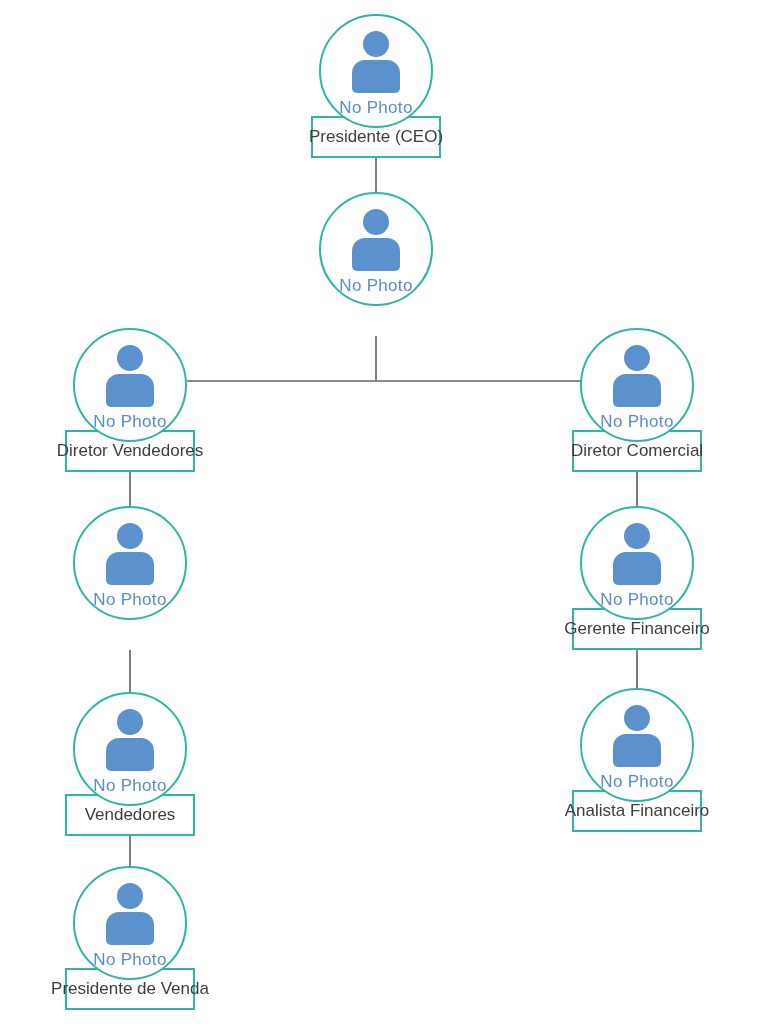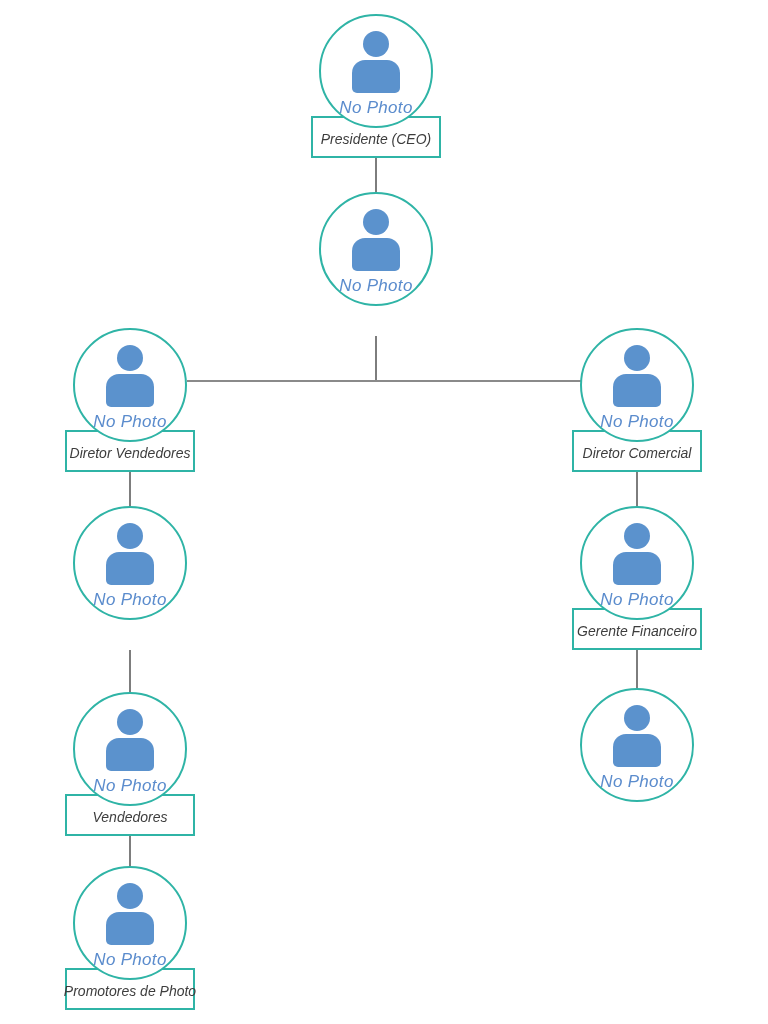--- a/index.html
+++ b/index.html
@@ -15,21 +15,21 @@
 
   .canvas {
     position: relative;
     width: 768px;
     height: 1024px;
     background: #ffffff;
     overflow: hidden;
   }
 
   
-  .node { position: absolute; width: 130px; height: 144px; font-style: italic; }
+  .node { position: absolute; width: 130px; height: 144px; }
 
   .avatar-circle {
     position: absolute;
     left: 8px; top: 0;
     width: 114px; height: 114px;
     border: 2px solid var(--teal);
     border-radius: 50%;
     background: #ffffff;
     z-index: 2;
     display: flex;
@@ -65,21 +65,21 @@
     width: 130px; height: 42px;
     border: 2px solid var(--teal);
     background: #ffffff;
     z-index: 1;
     display: flex;
     align-items: flex-end;
     justify-content: center;
     padding-bottom: 9px;
   }
   .title-box span {
-    font-size: 14px;
+    font-size: 17px;
     color: var(--title-color);
     white-space: nowrap;
   }
 
   
   .n1 { left: 311px; top: 14px; }
   .n2 { left: 311px; top: 192px; }
   .n3 { left: 65px;  top: 328px; }
   .n4 { left: 572px; top: 328px; }
   .n5 { left: 65px;  top: 506px; }
@@ -202,28 +202,31 @@
   </div>
 
   <div class="node n8">
     <div class="avatar-circle">
       <div class="person-icon">
         <div class="person-head"></div>
         <div class="person-torso"></div>
       </div>
       <div class="no-photo">No Photo</div>
     </div>
+    <div class="title-box">
+      <span>Analista Financeiro</span>
+    </div>
   </div>
 
   <div class="node n9">
     <div class="avatar-circle">
       <div class="person-icon">
         <div class="person-head"></div>
         <div class="person-torso"></div>
       </div>
       <div class="no-photo">No Photo</div>
     </div>
     <div class="title-box">
-      <span>Promotores de Photo</span>
+      <span>Presidente de Venda</span>
     </div>
   </div>
 
 </div>
 
 </body></html>

